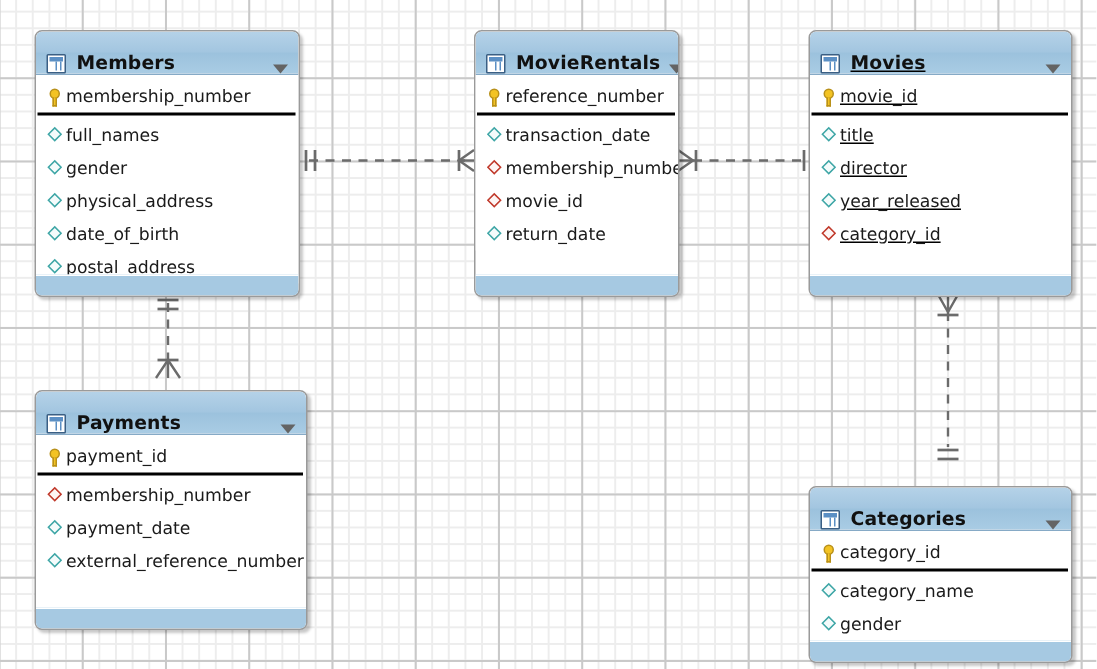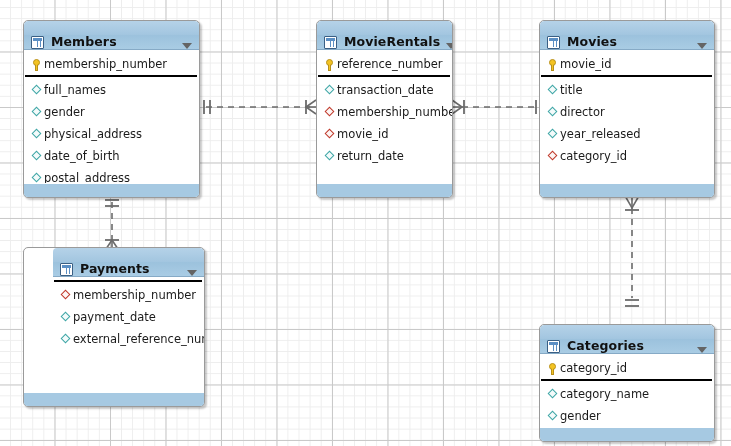--- a/index.html
+++ b/index.html
@@ -287,21 +287,21 @@
         <span class="field-name">movie_id</span>
       </div>
       <div class="field">
         <span class="ico-diamond"></span>
         <span class="field-name">return_date</span>
       </div>
     </div>
     <div class="entity-footer" style="position:absolute;left:0;right:0;bottom:0;"></div>
   </div>
 
-  <div class="entity" style="left:539px; top:20px; width:176px; height:178px;">
+  <div class="entity" style="left:539px; top:20px; width:176px; height:178px;text-decoration:underline;">
     <div class="entity-header">
       <span class="hdr-icon"></span>
       <span class="entity-title">Movies</span>
       <span class="hdr-caret"></span>
     </div>
     <div class="entity-body">
       <div class="field">
         <span class="ico-key"></span>
         <span class="field-name">movie_id</span>
       </div>
@@ -319,27 +319,31 @@
         <span class="field-name">year_released</span>
       </div>
       <div class="field">
         <span class="ico-diamond fk"></span>
         <span class="field-name">category_id</span>
       </div>
     </div>
     <div class="entity-footer" style="position:absolute;left:0;right:0;bottom:0;"></div>
   </div>
 
-  <div class="entity" style="left:23px; top:247px; width:182px; height:160px;padding-left:29px;">
+  <div class="entity" style="left:23px; top:260px; width:182px; height:160px;">
     <div class="entity-header">
       <span class="hdr-icon"></span>
       <span class="entity-title">Payments</span>
       <span class="hdr-caret"></span>
     </div>
     <div class="entity-body">
+      <div class="field">
+        <span class="ico-key"></span>
+        <span class="field-name">payment_id</span>
+      </div>
       <div class="pk-underline"></div>
       <div class="field">
         <span class="ico-diamond fk"></span>
         <span class="field-name">membership_number</span>
       </div>
       <div class="field">
         <span class="ico-diamond"></span>
         <span class="field-name">payment_date</span>
       </div>
       <div class="field">

